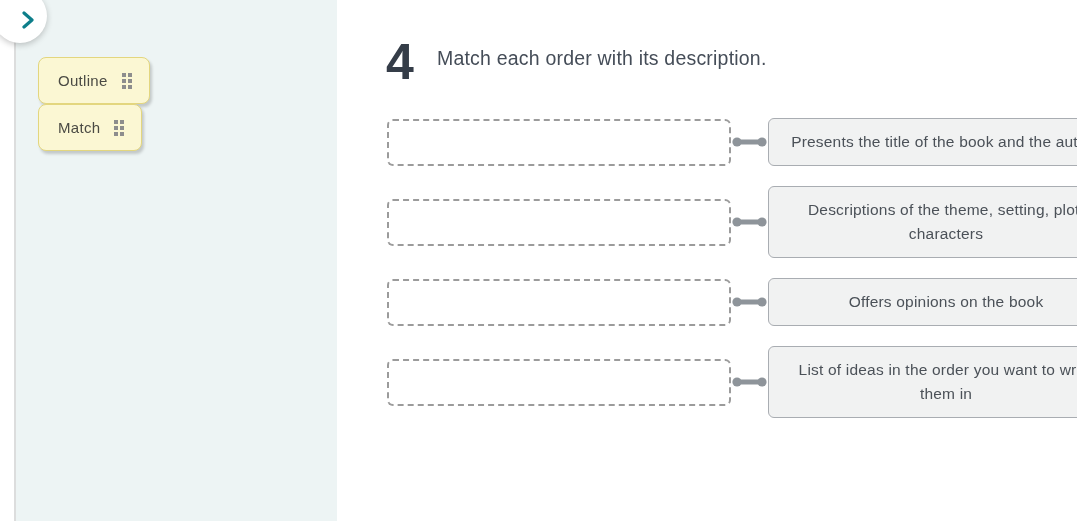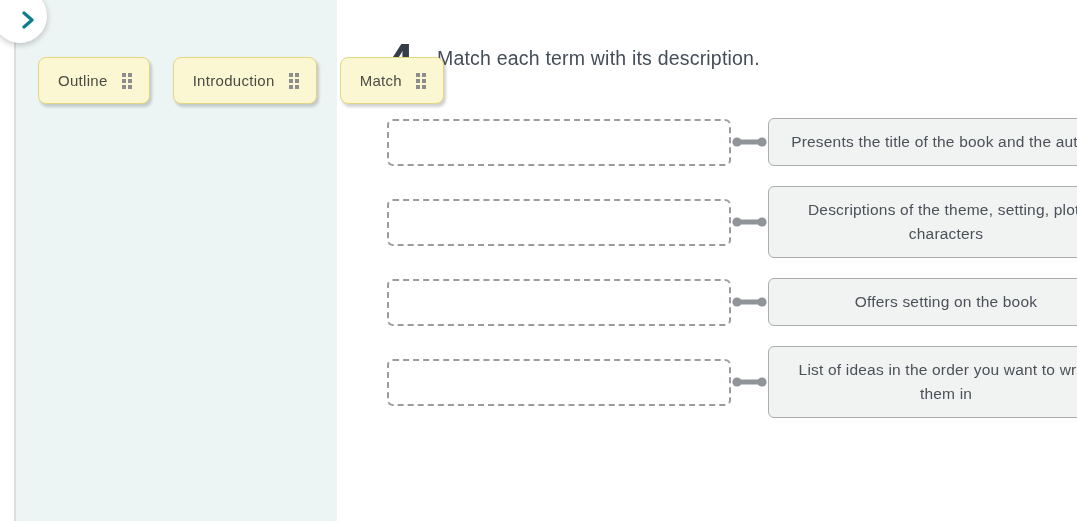--- a/index.html
+++ b/index.html
@@ -10,21 +10,21 @@
   
   .sidebar{position:absolute;left:0;top:0;width:337px;height:521px;background:#edf4f4;}
   .sidebar-gutter{position:absolute;left:0;top:0;width:14px;height:523px;background:#ffffff;}
   .sidebar-divider{position:absolute;left:14px;top:0;width:2px;height:521px;background:#dcdddd;}
   .collapse-btn{
     position:absolute;left:-7px;top:-11px;width:54px;height:54px;border-radius:50%;
     background:#ffffff;border:none;box-shadow:0 2px 6px rgba(0,0,0,0.22);
     cursor:pointer;z-index:5;padding:0;
   }
   .collapse-btn svg{position:absolute;left:28px;top:22px;}
-  .chips{position:absolute;left:38px;top:57px;display:flex;flex-direction:row;align-items:flex-start;gap:23px;z-index:2;}
+  .chips{position:absolute;left:38px;top:57px;display:flex;flex-direction:column;align-items:flex-start;z-index:2;}
   .chip{
     display:inline-flex;align-items:center;height:47px;box-sizing:border-box;
     padding:0 17px 0 19px;gap:14px;background:#fbf7d3;border:1px solid #e3d67e;
     border-radius:8px;box-shadow:2px 3px 3px rgba(0,0,0,0.18);cursor:grab;
   }
   .chip-label{font-size:15px;color:#4b4b44;letter-spacing:0.3px;}
   .drag-handle{display:grid;grid-template-columns:4px 4px;grid-auto-rows:4px;gap:2px;}
   .drag-handle i{display:block;width:4px;height:4px;background:#8d8d8d;}
   
   .q-head{position:absolute;left:386px;top:36px;display:flex;align-items:flex-start;}
@@ -66,46 +66,35 @@
       <span class="drag-handle">
           <i></i>
           <i></i>
           <i></i>
           <i></i>
           <i></i>
           <i></i>
         </span>
     </div>
     <div class="chip">
-      <span class="chip-label">Introduction</span>
-      <span class="drag-handle">
-          <i></i>
-          <i></i>
-          <i></i>
-          <i></i>
-          <i></i>
-          <i></i>
-        </span>
-    </div>
-    <div class="chip">
       <span class="chip-label">Match</span>
       <span class="drag-handle">
           <i></i>
           <i></i>
           <i></i>
           <i></i>
           <i></i>
           <i></i>
         </span>
     </div>
   </div>
 
   <div class="q-head">
     <div class="q-num">4</div>
-    <div class="q-prompt">Match each term with its description.</div>
+    <div class="q-prompt">Match each order with its description.</div>
   </div>
 
   <div class="rows">
 
     <div class="match-row">
       <div class="dropzone"></div>
       <svg class="connector" viewBox="0 0 37 12">
         <rect x="6" y="3.5" width="25" height="5" rx="2.5" fill="#8e949a"></rect>
         <circle cx="6" cy="6" r="4.6" fill="#8e949a"></circle>
         <circle cx="31" cy="6" r="4.6" fill="#8e949a"></circle>
@@ -128,21 +117,21 @@
     </div>
 
     <div class="match-row">
       <div class="dropzone"></div>
       <svg class="connector" viewBox="0 0 37 12">
         <rect x="6" y="3.5" width="25" height="5" rx="2.5" fill="#8e949a"></rect>
         <circle cx="6" cy="6" r="4.6" fill="#8e949a"></circle>
         <circle cx="31" cy="6" r="4.6" fill="#8e949a"></circle>
       </svg>
       <div class="desc">
-        <span>Offers setting on the book</span>
+        <span>Offers opinions on the book</span>
       </div>
     </div>
 
     <div class="match-row">
       <div class="dropzone"></div>
       <svg class="connector" viewBox="0 0 37 12">
         <rect x="6" y="3.5" width="25" height="5" rx="2.5" fill="#8e949a"></rect>
         <circle cx="6" cy="6" r="4.6" fill="#8e949a"></circle>
         <circle cx="31" cy="6" r="4.6" fill="#8e949a"></circle>
       </svg>

